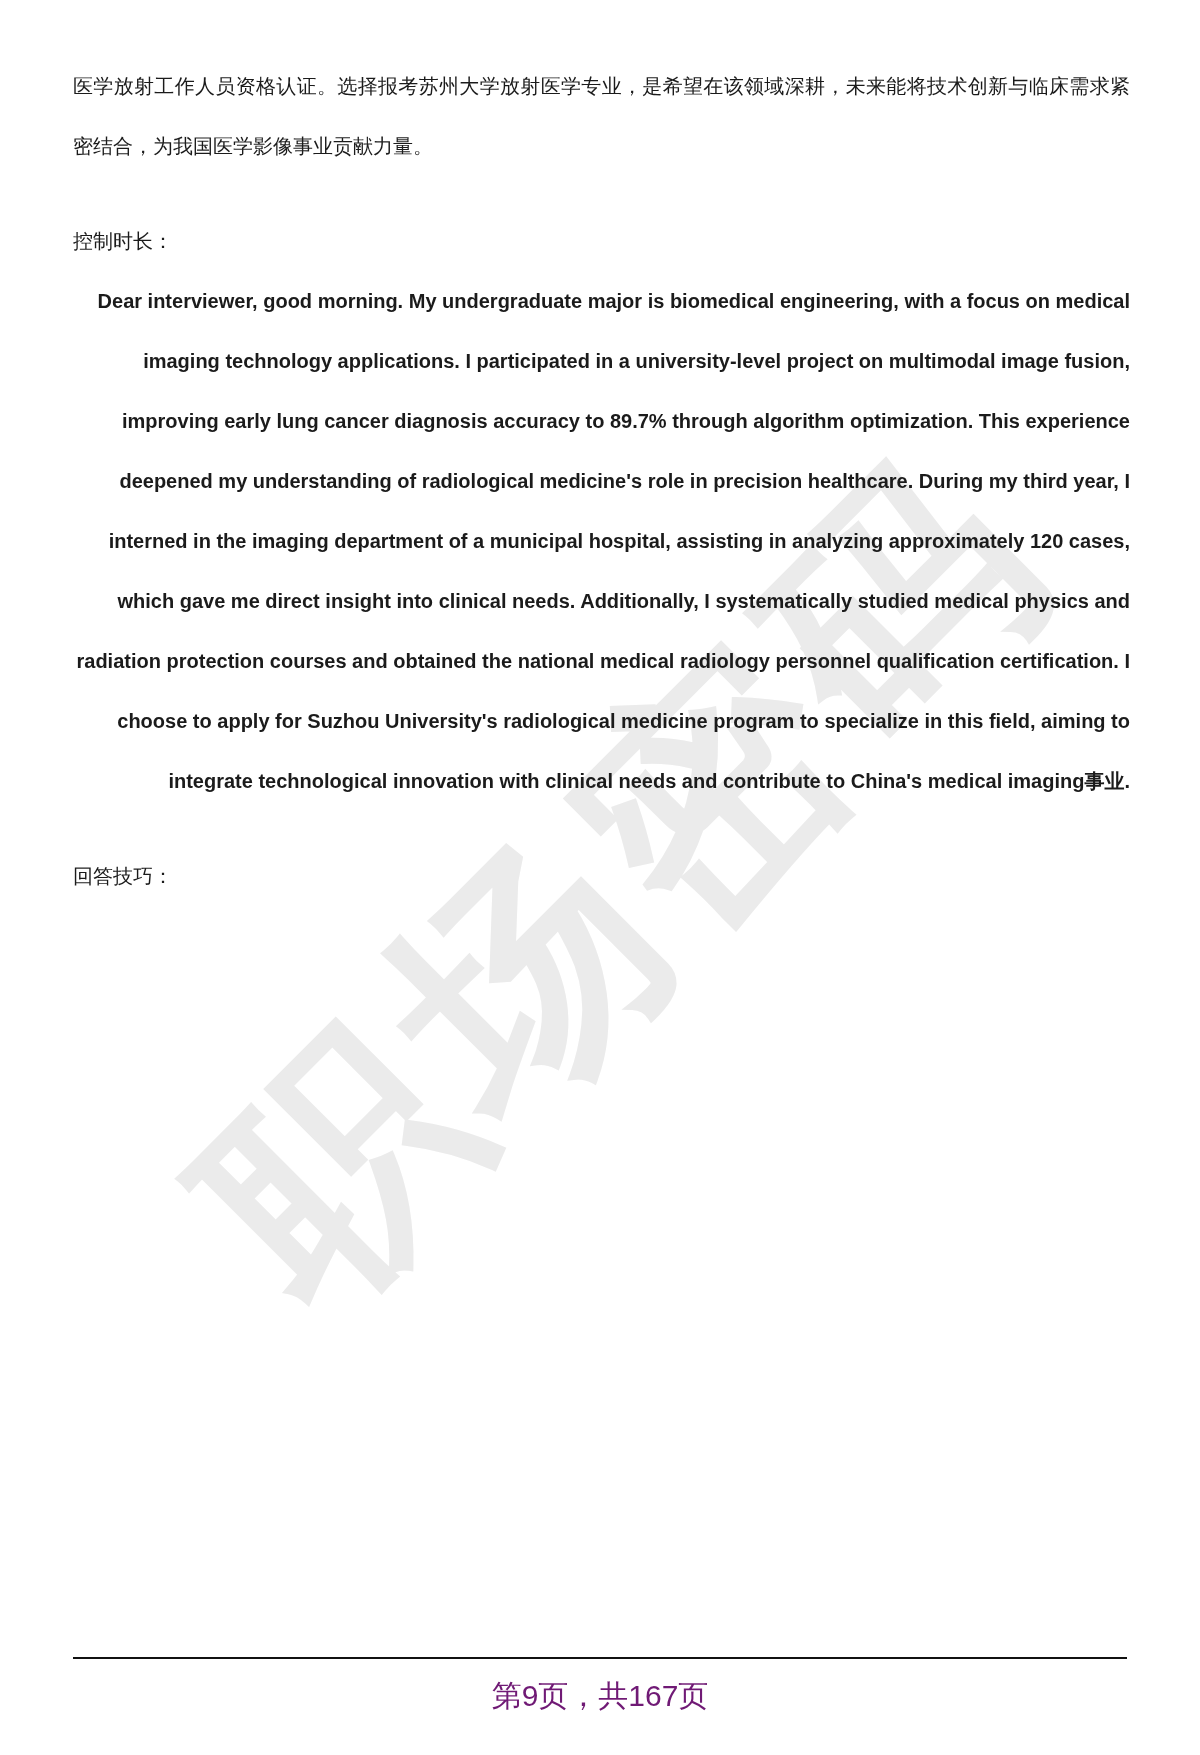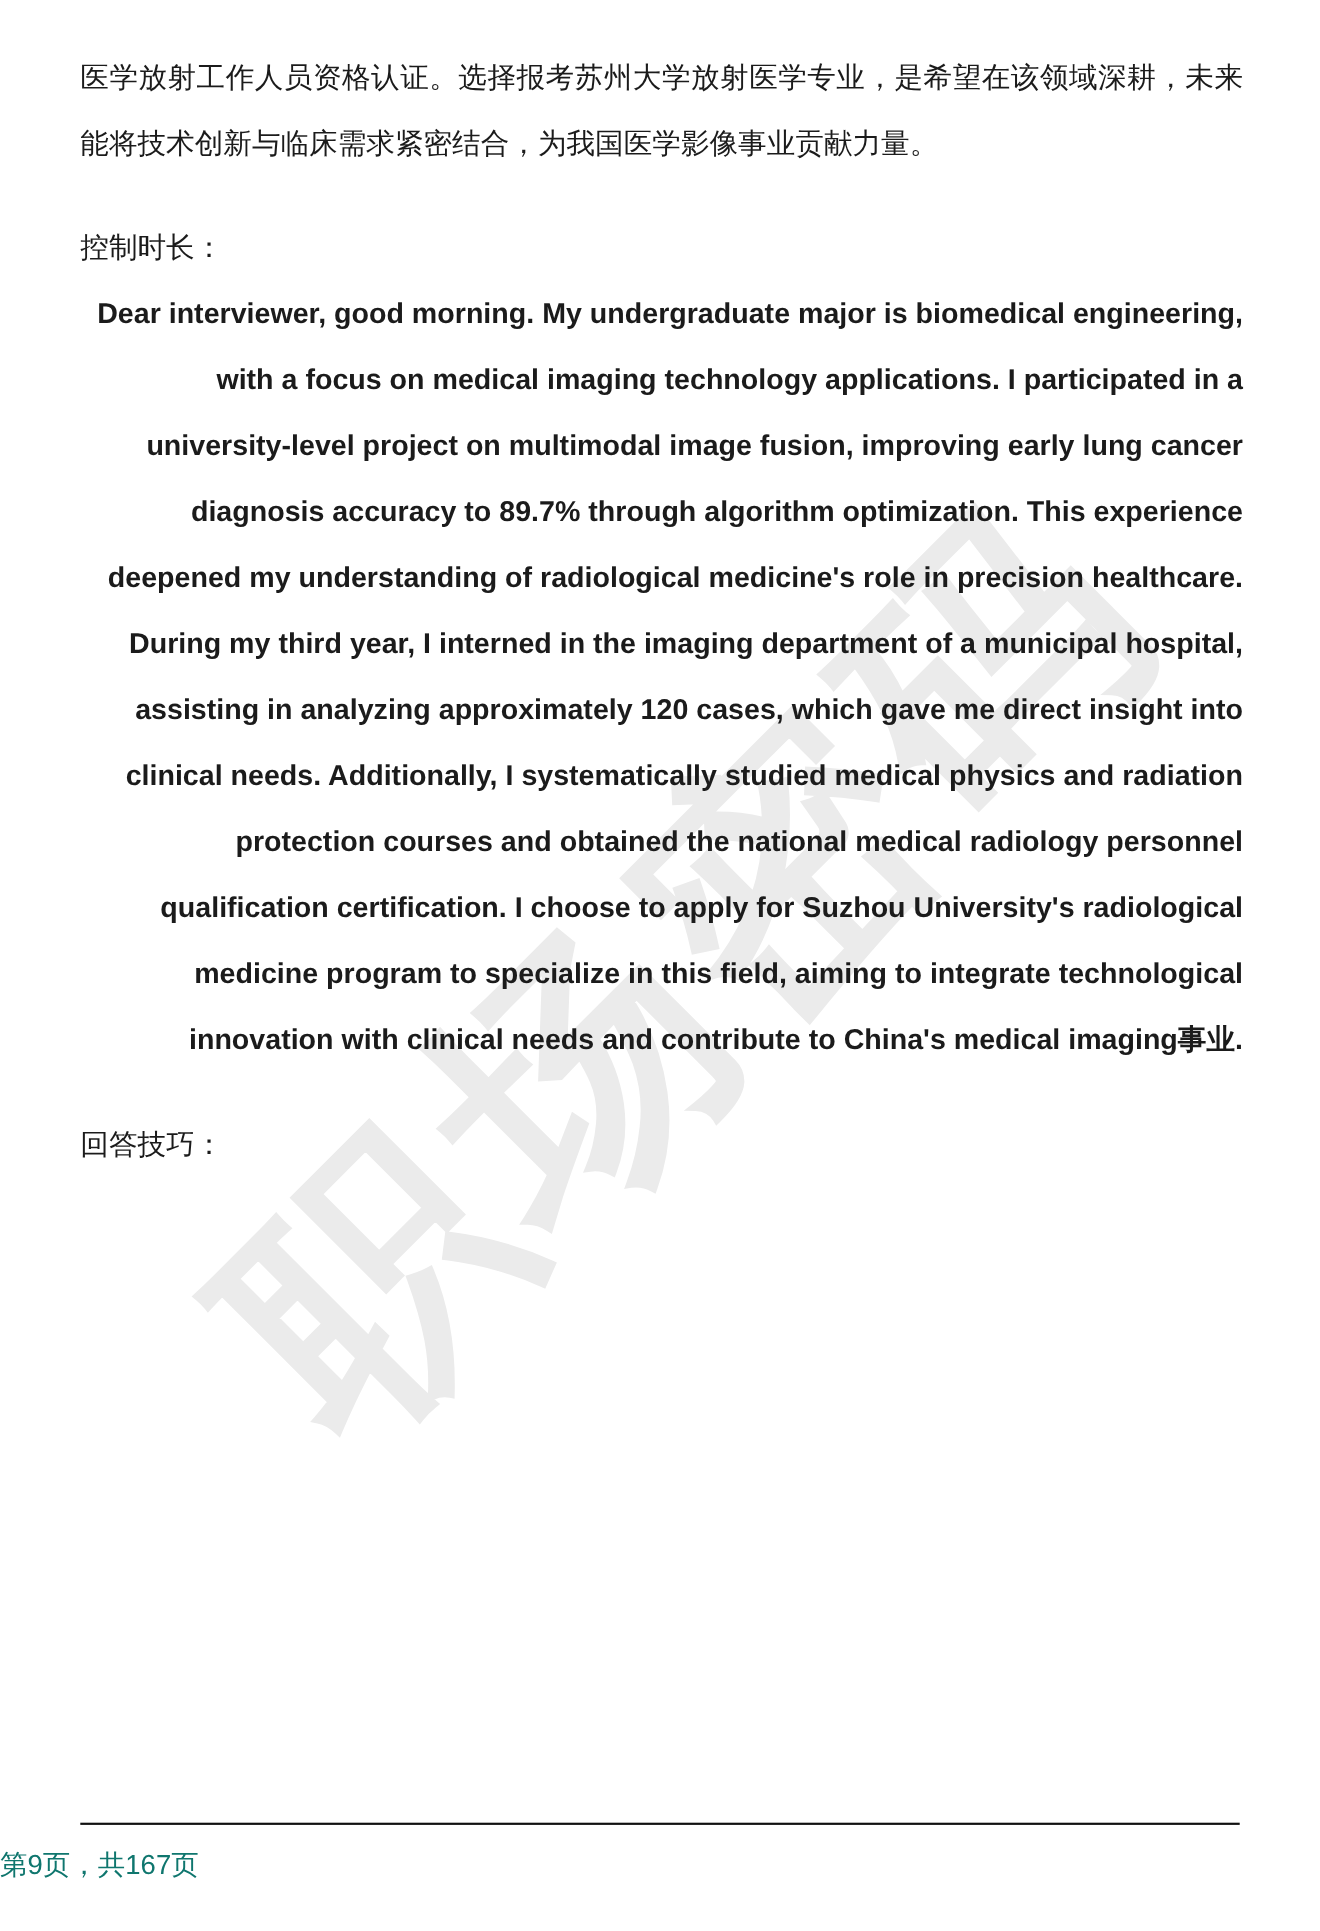--- a/index.html
+++ b/index.html
@@ -25,24 +25,24 @@
     font-weight: 700;
     letter-spacing: 14px;
     color: #ebebeb;
     white-space: nowrap;
     z-index: 0;
     user-select: none;
   }
   .content {
     position: absolute;
     left: 73px;
-    top: 40px;
+    top: 56px;
     width: 1057px;
     z-index: 1;
-    font-size: 26px;
+    font-size: 20px;
     line-height: 60px;
   }
   .block {
     margin: 0 0 35px 0;
   }
   .cjk-para {
     text-align: justify;
   }
   .en-para {
     text-align: right;
@@ -58,23 +58,24 @@
     width: 1054px;
     height: 2px;
     background: #111111;
     z-index: 1;
   }
   .footer-text {
     position: absolute;
     left: 0;
     top: 1676px;
     width: 1200px;
-    font-size: 25px;
+    text-align: center;
+    font-size: 30px;
     line-height: 40px;
-    color: #0f766e;
+    color: #701a75;
     z-index: 1;
   }
 </style>
 </head>
 <body>
 
 <div class="page">
 
   <div class="watermark">职场密码</div>
 

